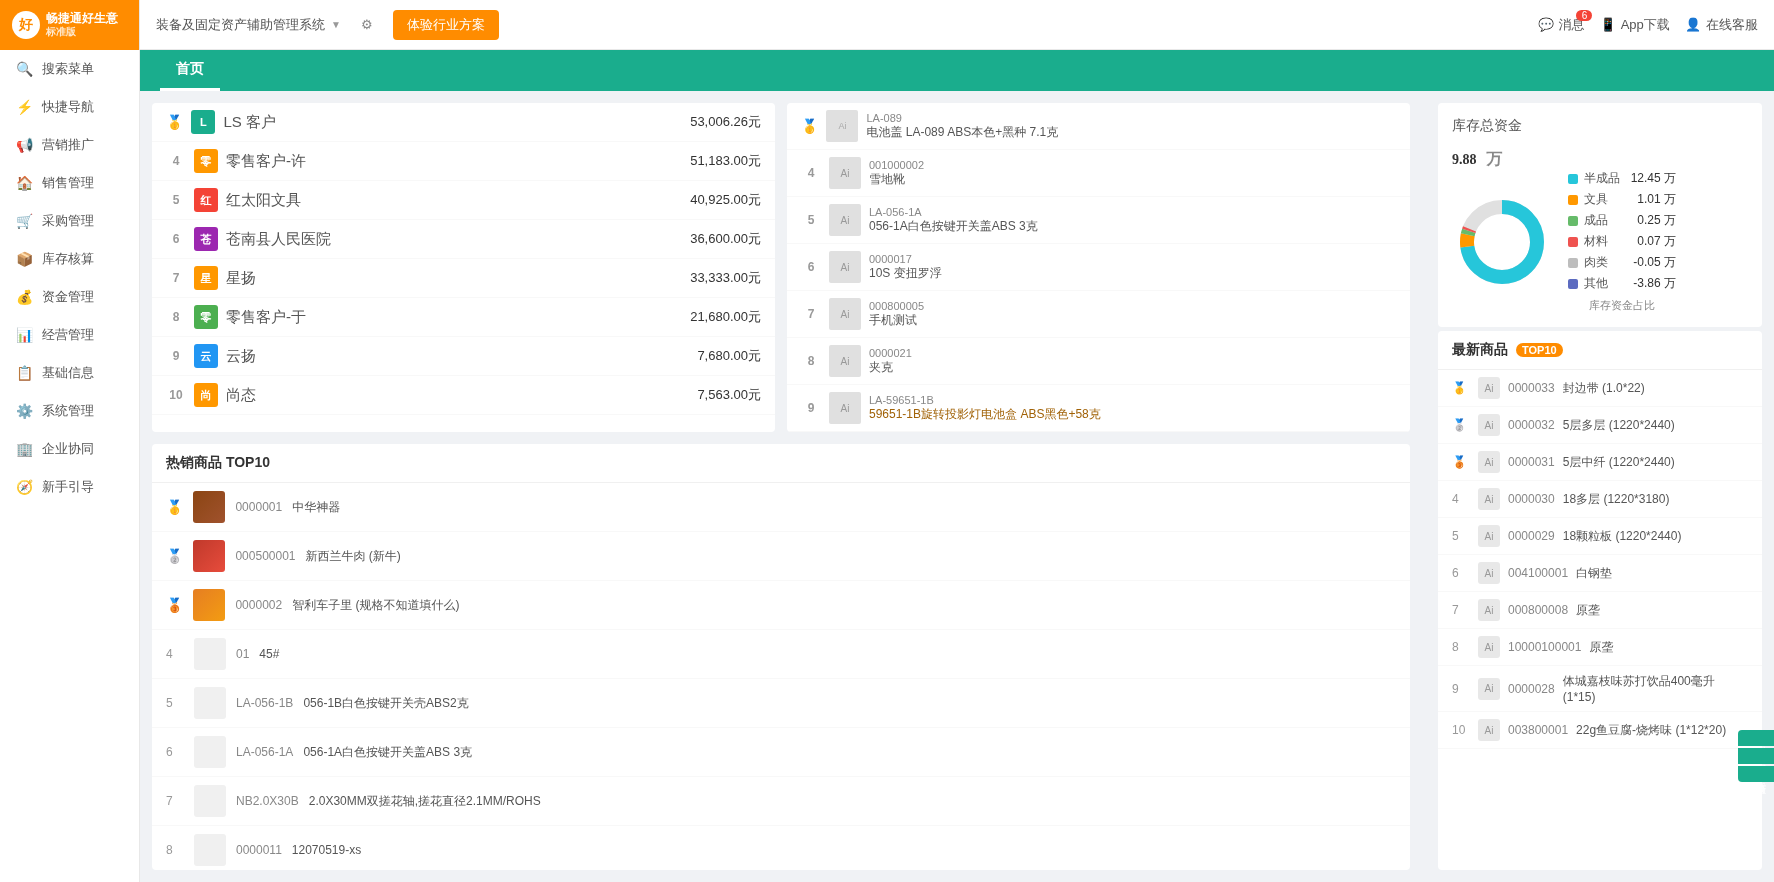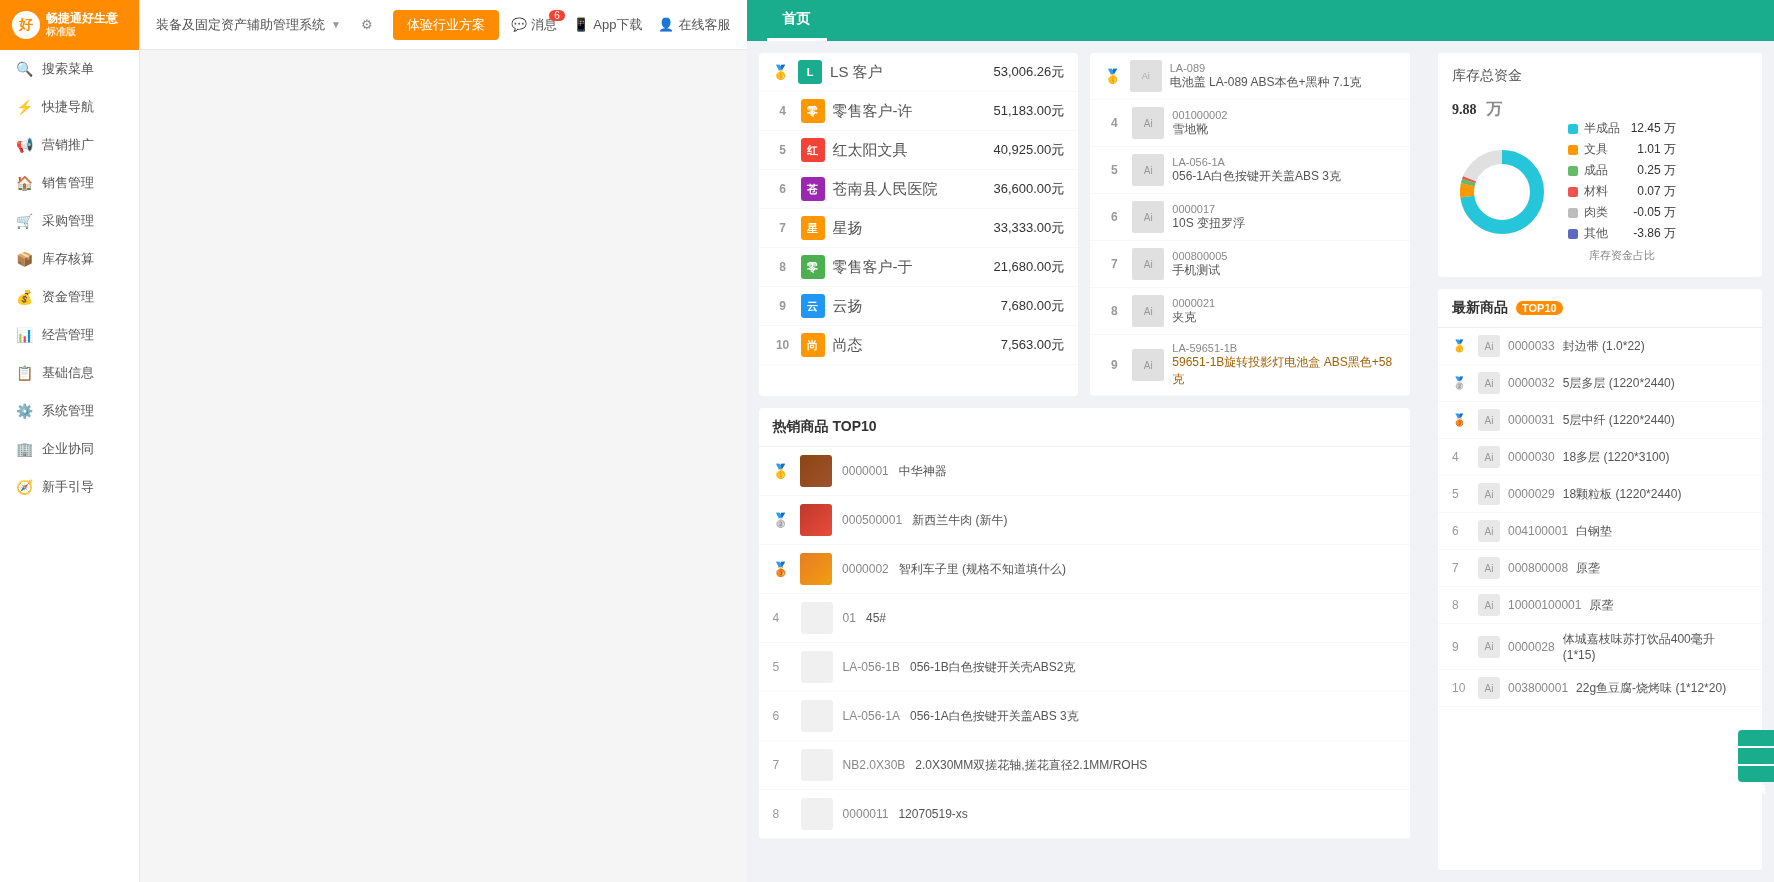--- a/index.html
+++ b/index.html
@@ -56,21 +56,21 @@
       align-items: center;
       justify-content: center;
       font-size: 14px;
       color: #999;
     }
 
     
     .main {
       flex: 1;
       display: flex;
-      flex-direction: row;
+      flex-direction: column;
       overflow: hidden;
     }
 
     
     .topbar {
       height: 50px;
       background: #fff;
       border-bottom: 1px solid #e8e8e8;
       display: flex;
       align-items: center;
@@ -248,21 +248,21 @@
       font-size: 13px;
       font-weight: 500;
     }
 
     
     .right-panel {
       width: 352px;
       flex-shrink: 0;
       display: flex;
       flex-direction: column;
-      gap: 12px;
+      gap: 4px;
       padding: 12px 12px 12px 16px;
       overflow-y: auto;
     }
 
     .inventory-card {
       background: #fff;
       border-radius: 4px;
       padding: 14px;
     }
     .inventory-title {
@@ -790,21 +790,21 @@
             <div class="newest-item">
               <span class="item-num bronze">🥉</span>
               <div class="item-icon">Ai</div>
               <span class="item-code">0000031</span>
               <span class="item-name">5层中纤 (1220*2440)</span>
             </div>
             <div class="newest-item">
               <span class="item-num">4</span>
               <div class="item-icon">Ai</div>
               <span class="item-code">0000030</span>
-              <span class="item-name">18多层 (1220*3100)</span>
+              <span class="item-name">18多层 (1220*3180)</span>
             </div>
             <div class="newest-item">
               <span class="item-num">5</span>
               <div class="item-icon">Ai</div>
               <span class="item-code">0000029</span>
               <span class="item-name">18颗粒板 (1220*2440)</span>
             </div>
             <div class="newest-item">
               <span class="item-num">6</span>
               <div class="item-icon">Ai</div>

